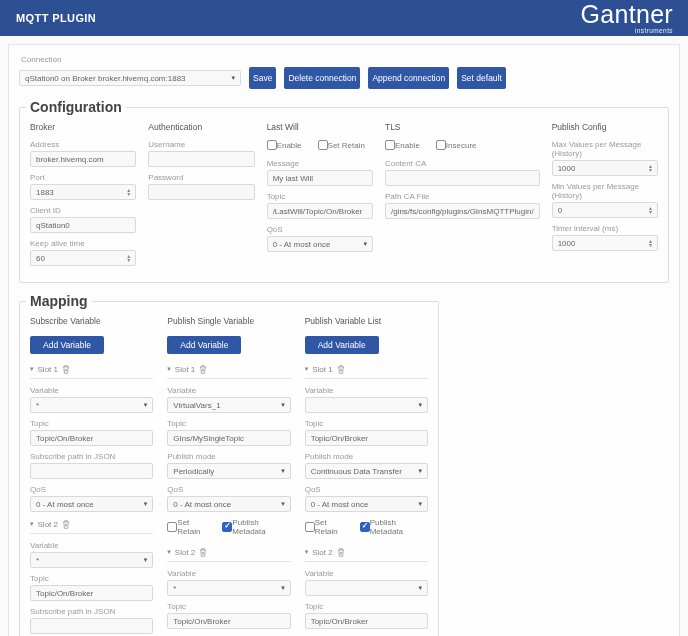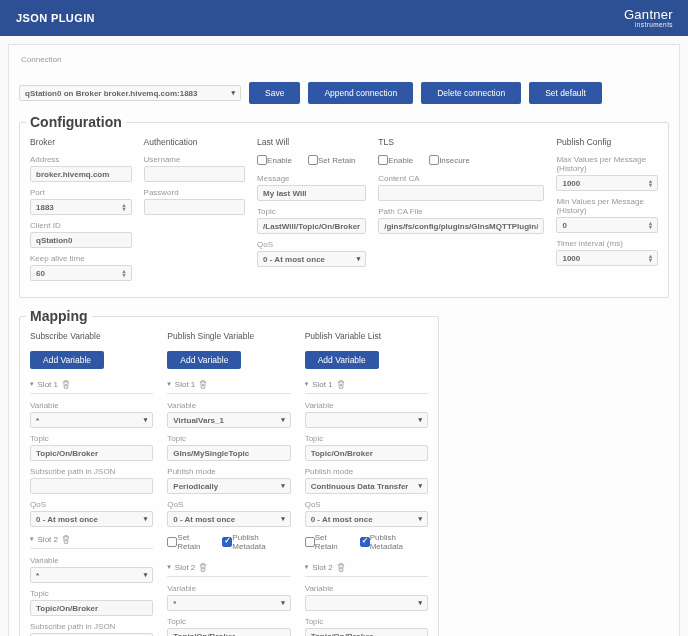--- a/index.html
+++ b/index.html
@@ -15,41 +15,41 @@
     background: var(--header-bg, #2d4f93);
     display: flex;
     align-items: center;
     justify-content: space-between;
     padding: 0 15px 0 16px;
   }
   .header-title {
     color: #fff; font-size: 11px; font-weight: bold; letter-spacing: .4px;
   }
   .brand { text-align: right; color: #fff; line-height: 1; }
-  .brand-main { font-size: 13px; font-weight: 400; letter-spacing: .3px; }
+  .brand-main { font-size: 25px; font-weight: 400; letter-spacing: .3px; }
   .brand-sub { font-size: 6.5px; margin-top: 1px; opacity: .9; letter-spacing: .4px; }
 
   
   .page { padding: 8px; }
   .panel {
     background: #fdfdfd;
     border: 1px solid #e4e4e4;
     padding: 10px 10px 46px 10px;
     min-height: 572px;
   }
 
   
-  .conn-label { font-size: 8px; color: #9a9a9a; margin: 0 0 18px 2px; }
+  .conn-label { font-size: 8px; color: #9a9a9a; margin: 0 0 3px 2px; }
   .conn-flex { display: flex; align-items: center; gap: 8px; margin-bottom: 10px; }
   .conn-select { width: 222px; }
 
   .btn {
     background: var(--accent-blue, #2f57a5);
     color: #fff; font-size: 8.5px; border: none; border-radius: 2px;
-    padding: 6px 16px; cursor: pointer; font-family: inherit; white-space: nowrap;
+    padding: 6px 4px; cursor: pointer; font-family: inherit; white-space: nowrap;
   }
 
   
   fieldset {
     border: 1px solid #ddd; border-radius: 2px; background: #fefefe;
     padding: 4px 10px 10px 10px; margin-bottom: 10px;
   }
   legend { font-size: 14px; font-weight: bold; color: #444; padding: 0 4px; margin-left: -4px; }
 
   .cfg-grid { display: grid; grid-template-columns: repeat(5, 1fr); gap: 12px; }
@@ -57,21 +57,21 @@
   .map-grid { display: grid; grid-template-columns: repeat(3, 1fr); gap: 14px; }
 
   .col-heading { font-size: 8.5px; font-weight: normal; color: #555; margin: 3px 0 8px; }
 
   
   .field { margin-bottom: 6px; }
   .flabel { font-size: 8px; color: #9a9a9a; margin-bottom: 2px; }
   .control {
     height: 16px; border: 1px solid #d9d9d9; border-radius: 2px; background: #f8f8f8;
     display: flex; align-items: center; justify-content: space-between;
-    padding: 0 5px; font-size: 8px; color: #666; cursor: pointer; overflow: hidden; font-weight: bold;
+    padding: 0 5px; font-size: 8px; color: #666; cursor: pointer; overflow: hidden;
   }
   .ctext { white-space: nowrap; overflow: hidden; text-overflow: ellipsis; }
   .arr { color: #555; font-size: 7px; margin-left: 4px; flex: none; }
   .spin { display: flex; flex-direction: column; line-height: 4px; font-size: 6px; color: #888; flex: none; }
 
   
   .check-row { display: flex; gap: 16px; margin: 5px 0 9px; }
   .check { display: flex; align-items: center; cursor: pointer; }
   .box {
     width: 10px; height: 10px; border: 1.5px solid #8c8c8c; border-radius: 2px;
@@ -92,39 +92,39 @@
   }
   .chev { color: #888; font-size: 7px; }
   .slot-title { font-size: 8px; color: #888; }
   .trash { display: inline-flex; cursor: pointer; }
   .slot-checks { margin: 4px 0 10px; gap: 10px; }
 </style>
 </head>
 <body>
 
 <div class="header">
-  <div class="header-title">JSON PLUGIN</div>
+  <div class="header-title">MQTT PLUGIN</div>
   <div class="brand">
     <div class="brand-main">Gantner</div>
     <div class="brand-sub">instruments</div>
   </div>
 </div>
 
 <div class="page">
   <div class="panel">
 
     <div class="conn-label">Connection</div>
     <div class="conn-flex">
       <div class="control conn-select">
         <span class="ctext">qStation0 on Broker broker.hivemq.com:1883</span>
         <span class="arr">▾</span>
       </div>
       <button class="btn">Save</button>
+      <button class="btn">Delete connection</button>
       <button class="btn">Append connection</button>
-      <button class="btn">Delete connection</button>
       <button class="btn">Set default</button>
     </div>
 
     <fieldset>
       <legend>Configuration</legend>
       <div class="cfg-grid">
 
         <div>
           <div class="col-heading">Broker</div>
           <div class="field">

